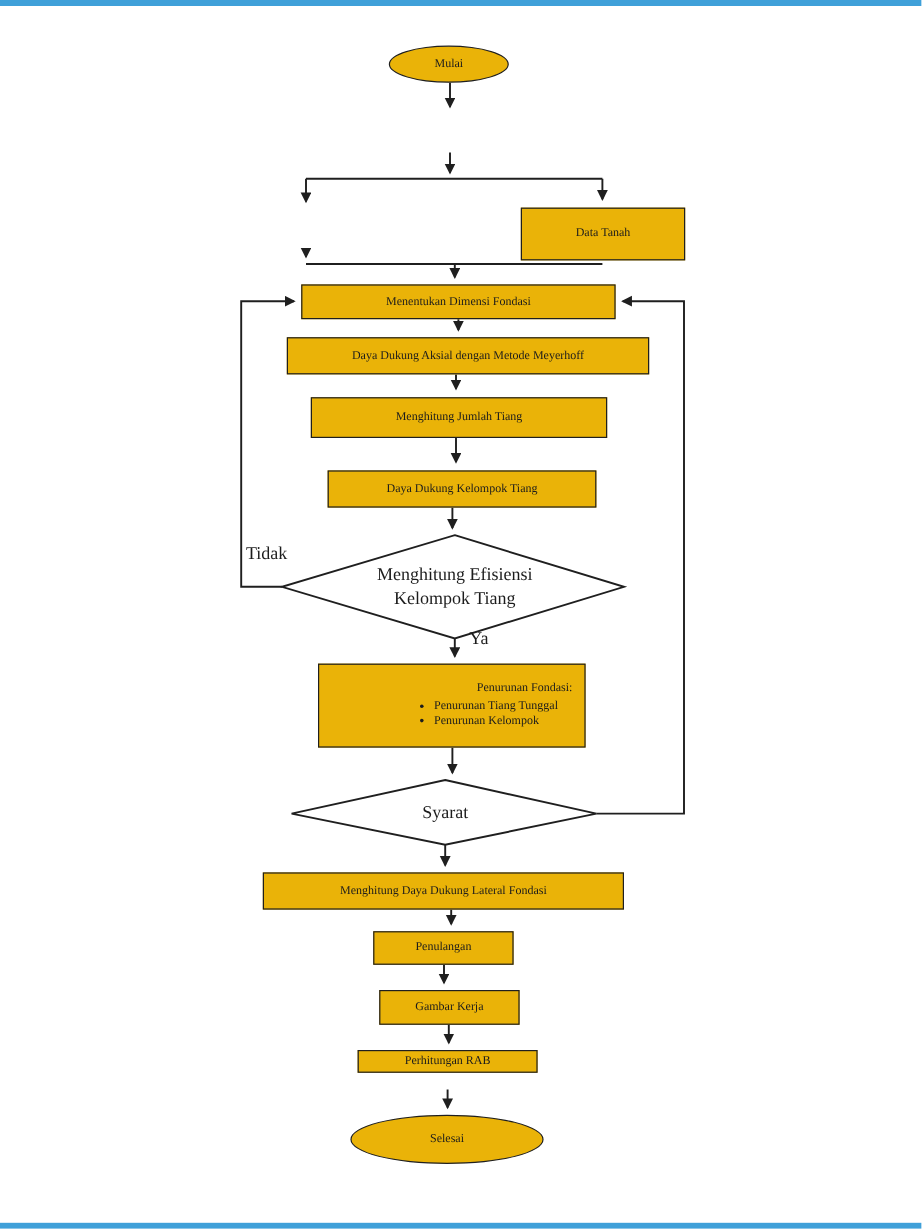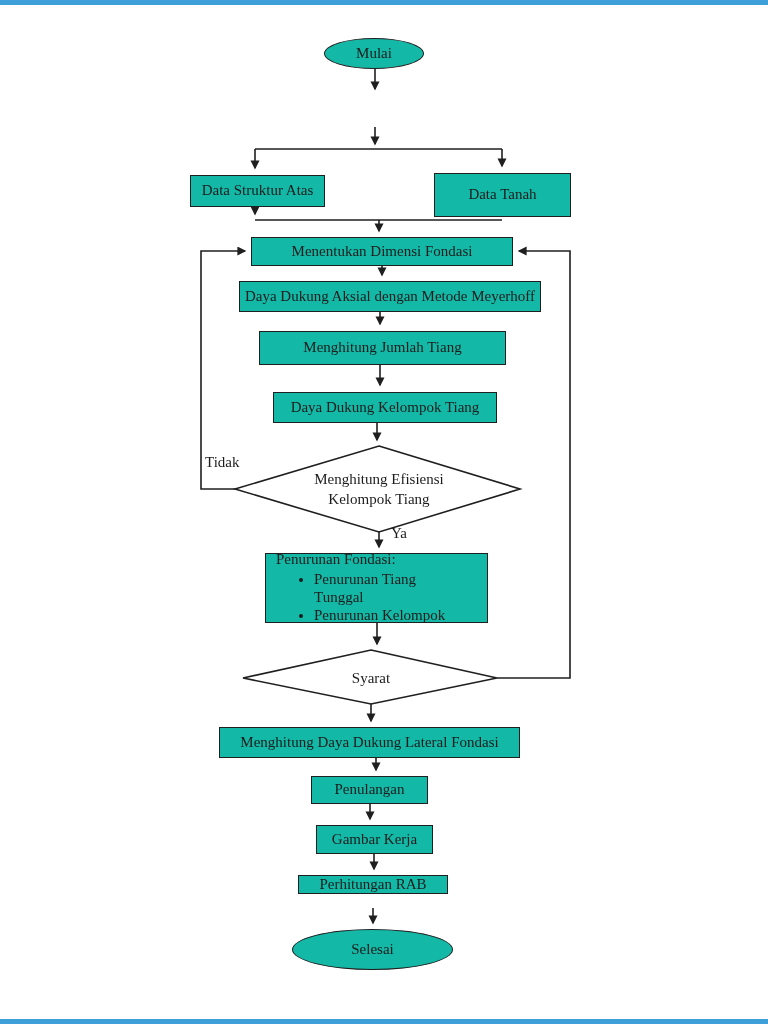--- a/index.html
+++ b/index.html
@@ -11,35 +11,35 @@
     font-family:"Liberation Serif","DejaVu Serif",serif;
     color:#1c1c1c;
   }
   .edge-bar{position:absolute;left:0;width:768px;height:5px;}
   .edge-bar.top{top:0;}
   .edge-bar.bottom{bottom:0;}
   svg.connectors{position:absolute;left:0;top:0;width:768px;height:1024px;}
   .node{
     position:absolute;
     border:1.6px solid #1f1f1f;
-    background:#14b8a6;
+    background:#eab308;
     display:flex;align-items:center;justify-content:center;
     text-align:center;
-    font-size:15px;line-height:1.15;
+    font-size:10px;line-height:1.15;
     box-sizing:border-box;
   }
   .ellipse{border-radius:50%;}
   .diamond-label{
     position:absolute;
     display:flex;flex-direction:column;align-items:center;justify-content:center;
     text-align:right;font-size:15px;line-height:1.35;
     box-sizing:border-box;
   }
   .edge-label{position:absolute;font-size:15px;}
-  .multi{flex-direction:column;align-items:flex-start;justify-content:center;padding:4px 10px;}
+  .multi{flex-direction:column;align-items:flex-end;justify-content:center;padding:4px 10px;}
   .multi .title{text-align:center;margin-bottom:2px;}
   .multi ul{margin:0;padding:0 0 0 26px;text-align:left;list-style:disc;}
   .multi li{margin:1px 12px;}
 </style>
 </head>
 <body>
 
 <div class="page">
 
   <div class="edge-bar top" style="background:#3fa0d9"></div>
@@ -87,23 +87,20 @@
       <path d="M374,854 V869" marker-end="url(#arr)"></path>
       <path d="M373,908 V923" marker-end="url(#arr)"></path>
     </g>
   </svg>
 
   <div class="node ellipse" style="left:324px;top:38px;width:100px;height:31px;">
     <span>Mulai</span>
   </div>
 
 
-  <div class="node" style="left:190px;top:175px;width:135px;height:32px;">
-    <span>Data Struktur Atas</span>
-  </div>
 
   <div class="node" style="left:434px;top:173px;width:137px;height:44px;">
     <span>Data Tanah</span>
   </div>
 
   <div class="node" style="left:251px;top:237px;width:262px;height:29px;">
     <span>Menentukan Dimensi Fondasi</span>
   </div>
 
   <div class="node" style="left:239px;top:281px;width:302px;height:31px;">

